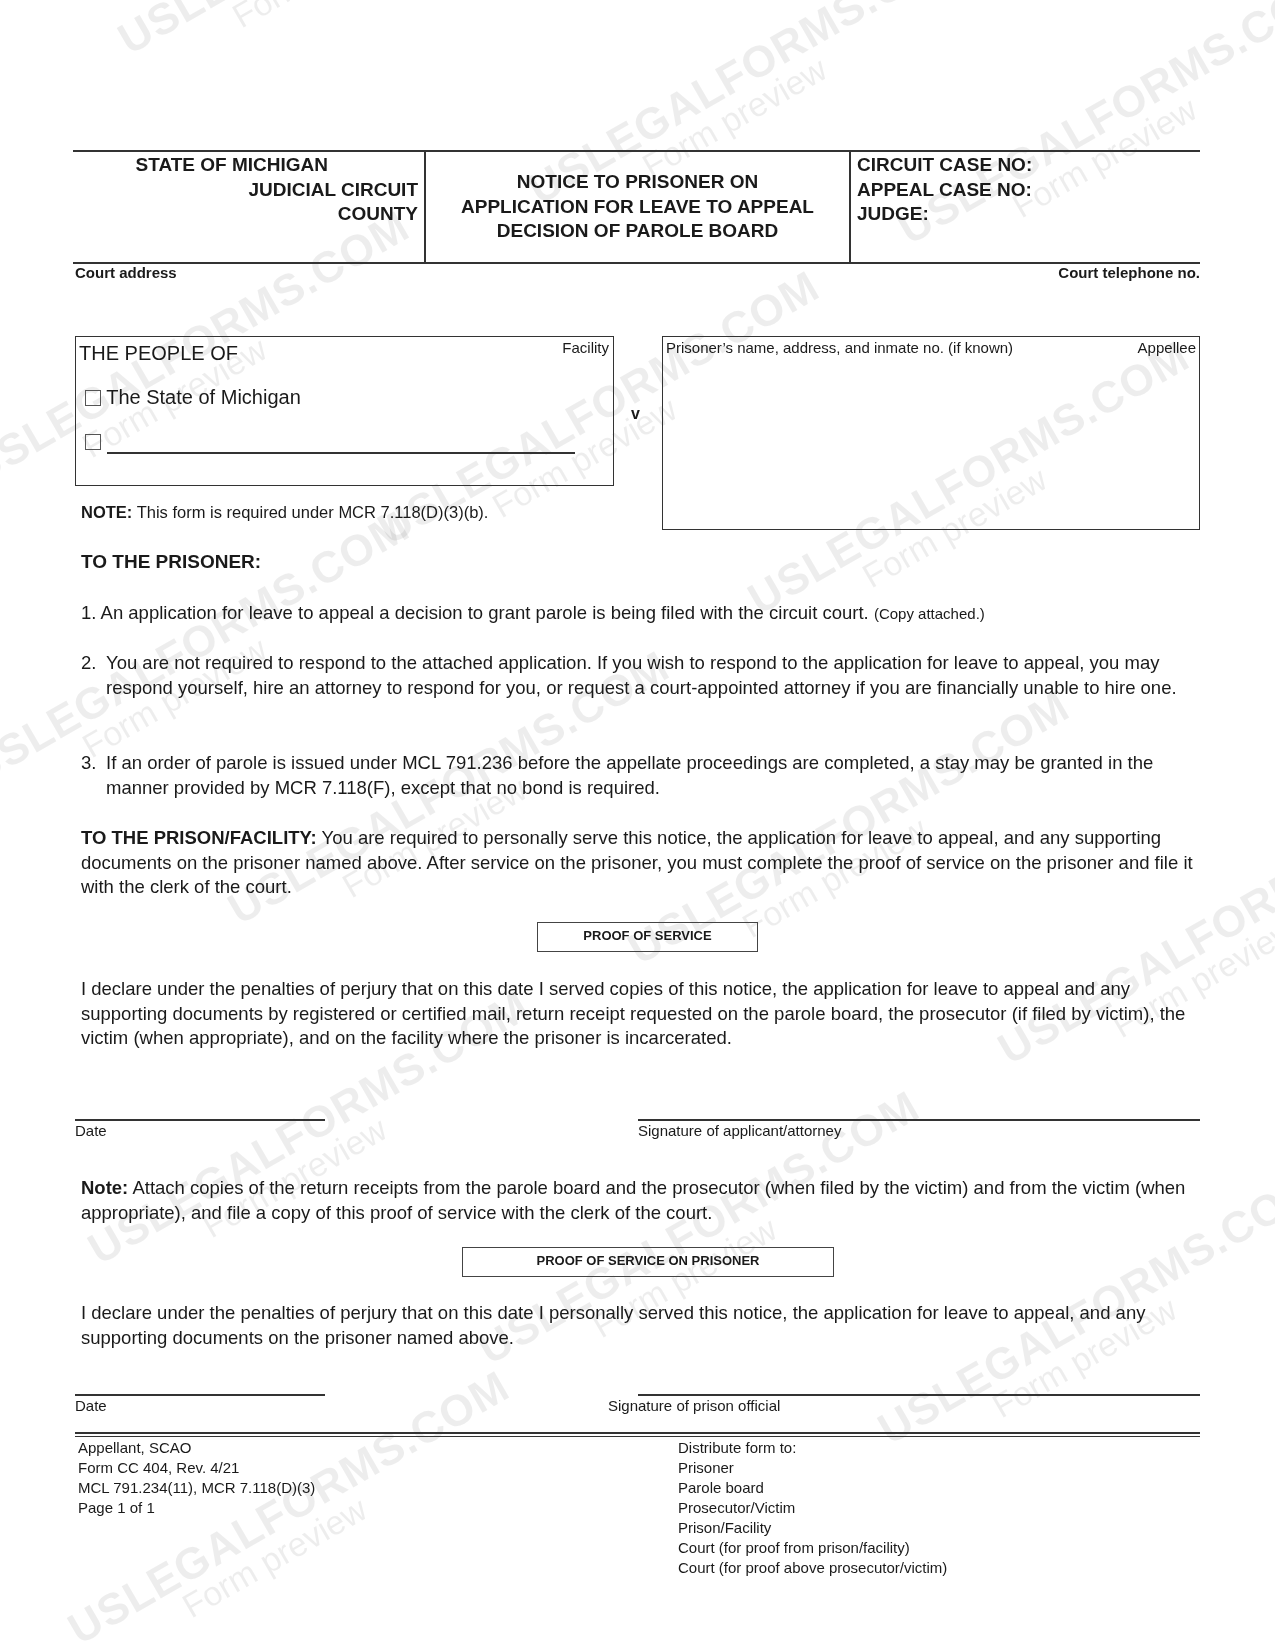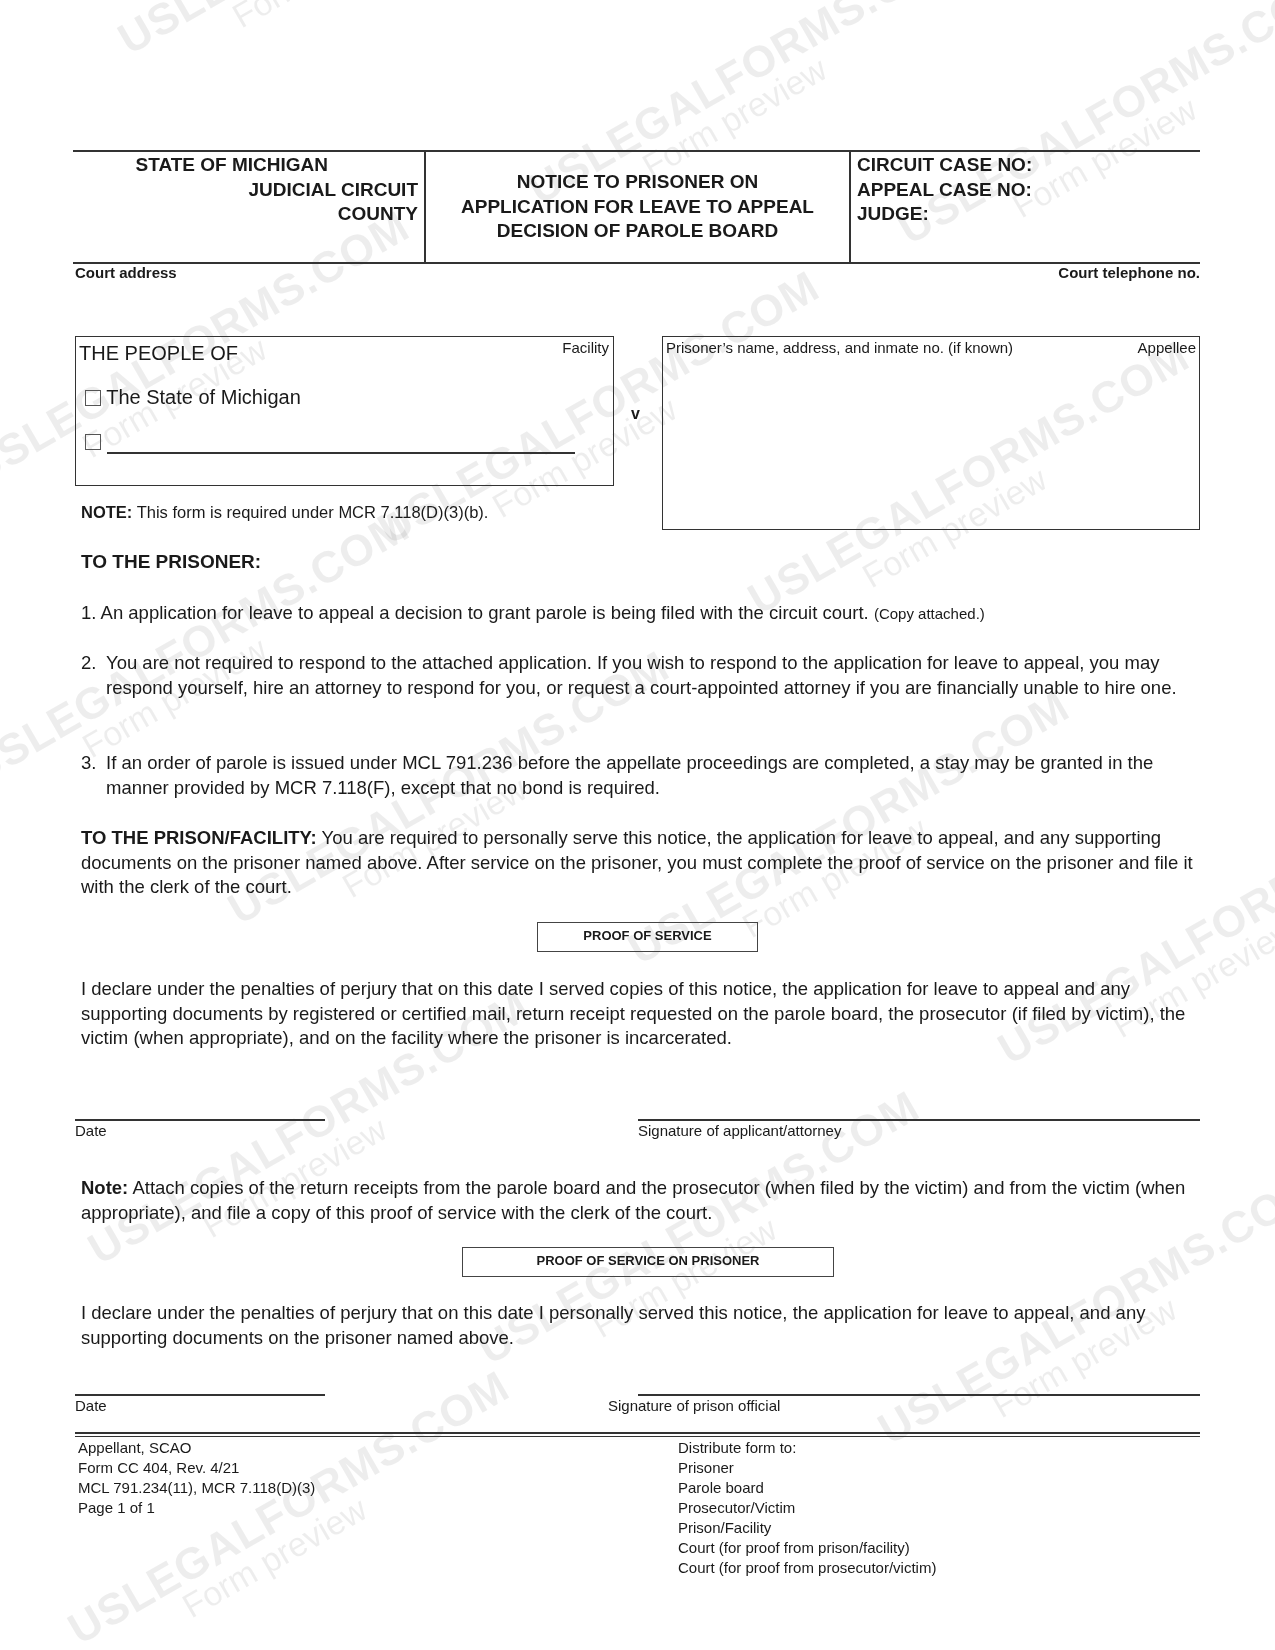--- a/index.html
+++ b/index.html
@@ -145,14 +145,14 @@
   <div>Page 1 of 1</div>
 </div>
 
 <div class="abs footer-text" style="left:678px;top:1438px;">
   <div>Distribute form to:</div>
   <div>Prisoner</div>
   <div>Parole board</div>
   <div>Prosecutor/Victim</div>
   <div>Prison/Facility</div>
   <div>Court (for proof from prison/facility)</div>
-  <div>Court (for proof from prosecutor/victim)</div>
+  <div>Court (for proof above prosecutor/victim)</div>
 </div>
 
 </body></html>

